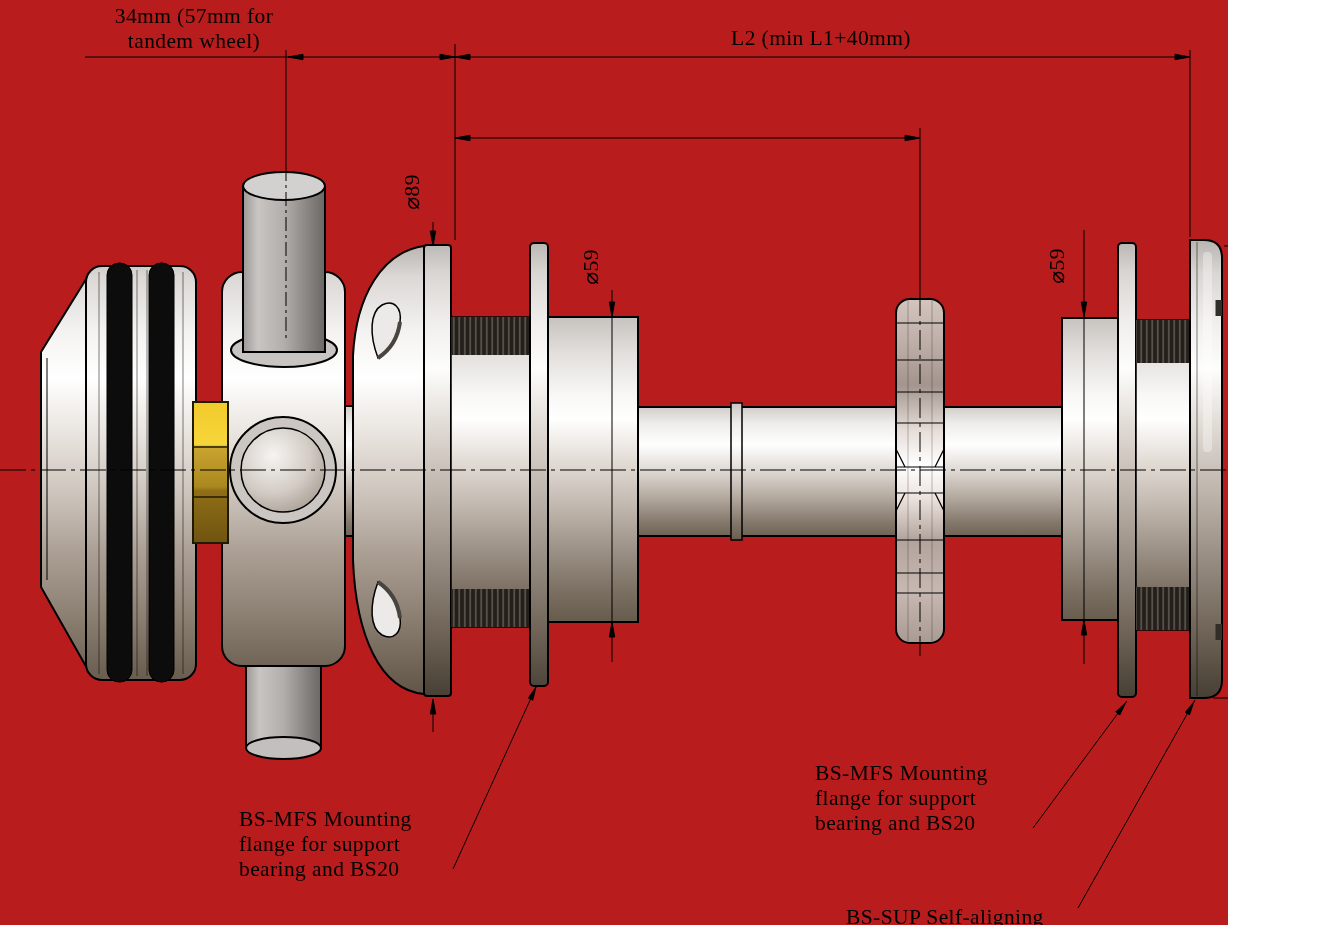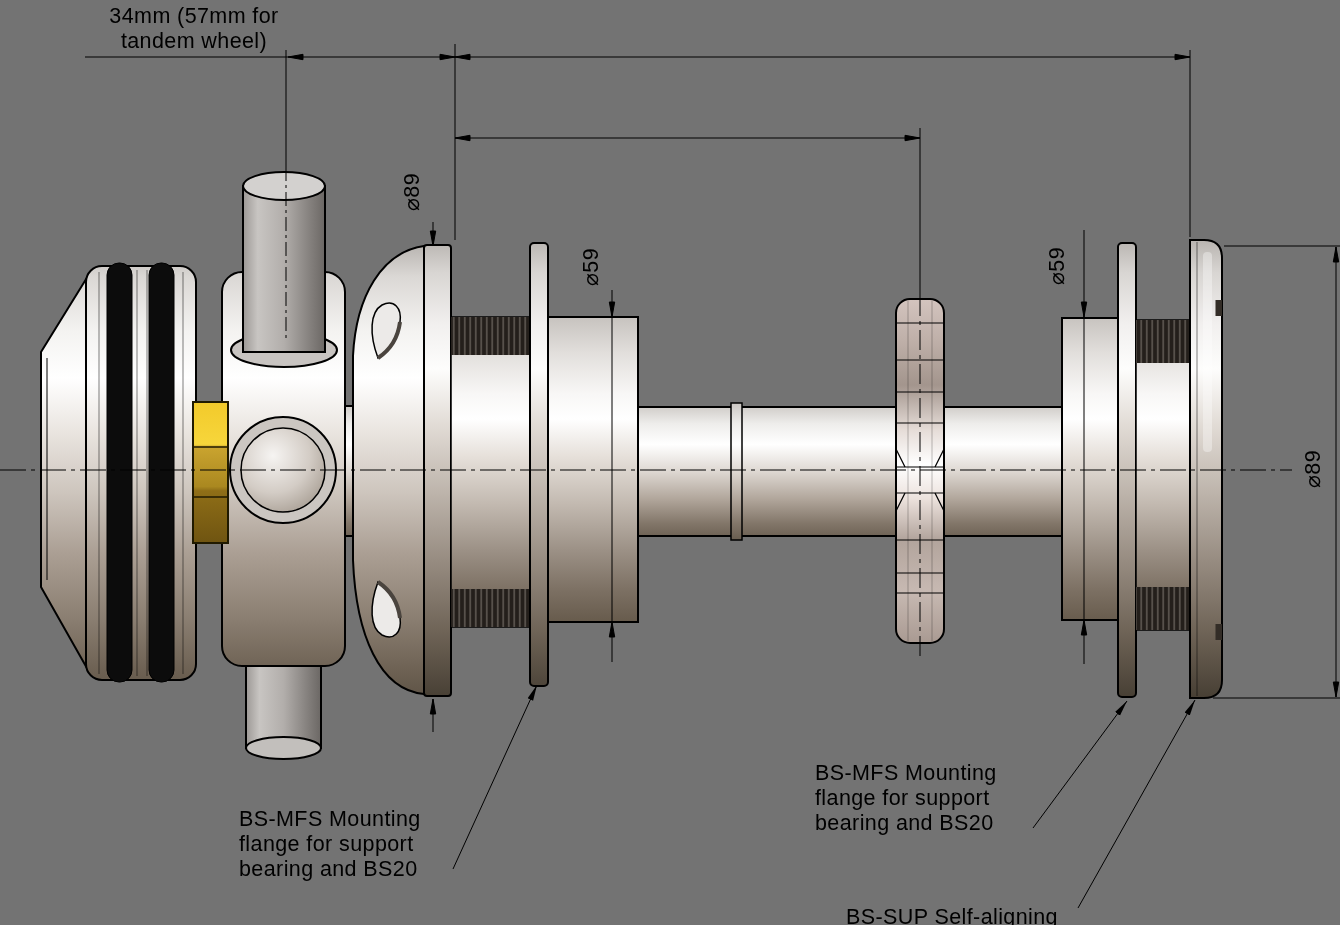--- a/index.html
+++ b/index.html
@@ -1,17 +1,17 @@
 <!DOCTYPE html>
 <html><head>
 <meta charset="utf-8">
 <style>
   html,body{margin:0;padding:0;background:#ffffff;}
-  #stage{position:relative;width:1340px;height:925px;background:#737373;overflow:hidden;
-         font-family:Liberation Sans, sans-serif;color:#000;}
+  #stage{position:relative;width:1228px;height:925px;background:#b91c1c;overflow:hidden;
+         font-family:Liberation Serif, serif;color:#000;}
   #stage svg{position:absolute;left:0;top:0;}
   .ann{position:absolute;white-space:pre-line;font-size:21.5px;line-height:25px;
        letter-spacing:0.4px;color:#000;}
   .ctr{text-align:center;}
   .rot{transform:translate(-50%,-50%) rotate(-90deg);white-space:nowrap;line-height:22px;}
 </style>
 </head>
 <body>
 
 <div id="stage">
@@ -228,20 +228,21 @@
 
     <line x1="453" y1="869" x2="537" y2="685" marker-end="url(#arr)"></line>
     <line x1="1033" y1="828" x2="1127" y2="701" marker-end="url(#arr)"></line>
     <line x1="1078" y1="908" x2="1195" y2="700" marker-end="url(#arr)"></line>
   </g>
 </svg>
 
   <div class="ann ctr" style="left:88px;top:4px;width:212px;">34mm (57mm for
 tandem wheel)</div>
 
+  <div class="ann ctr" style="left:690px;top:26px;width:262px;">L2 (min L1+40mm)</div>
 
 
   <div class="ann rot" style="left:412px;top:192px;">⌀89</div>
 
   <div class="ann rot" style="left:591px;top:267px;">⌀59</div>
 
   <div class="ann rot" style="left:1057px;top:266px;">⌀59</div>
 
   <div class="ann rot" style="left:1313px;top:469px;">⌀89</div>
 

